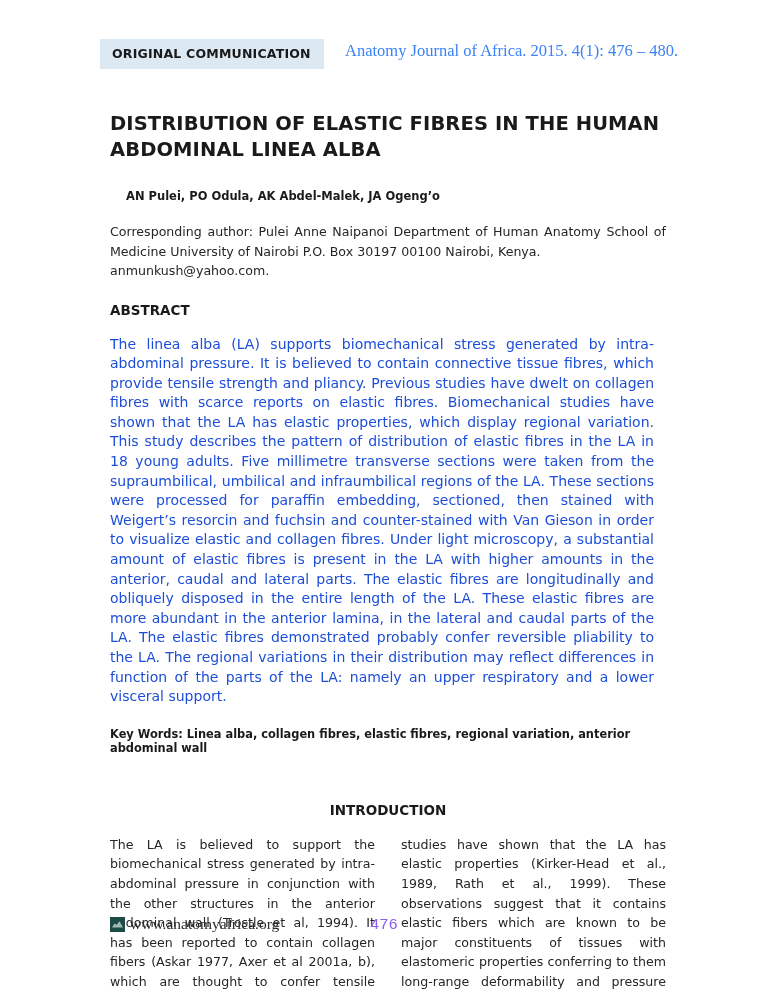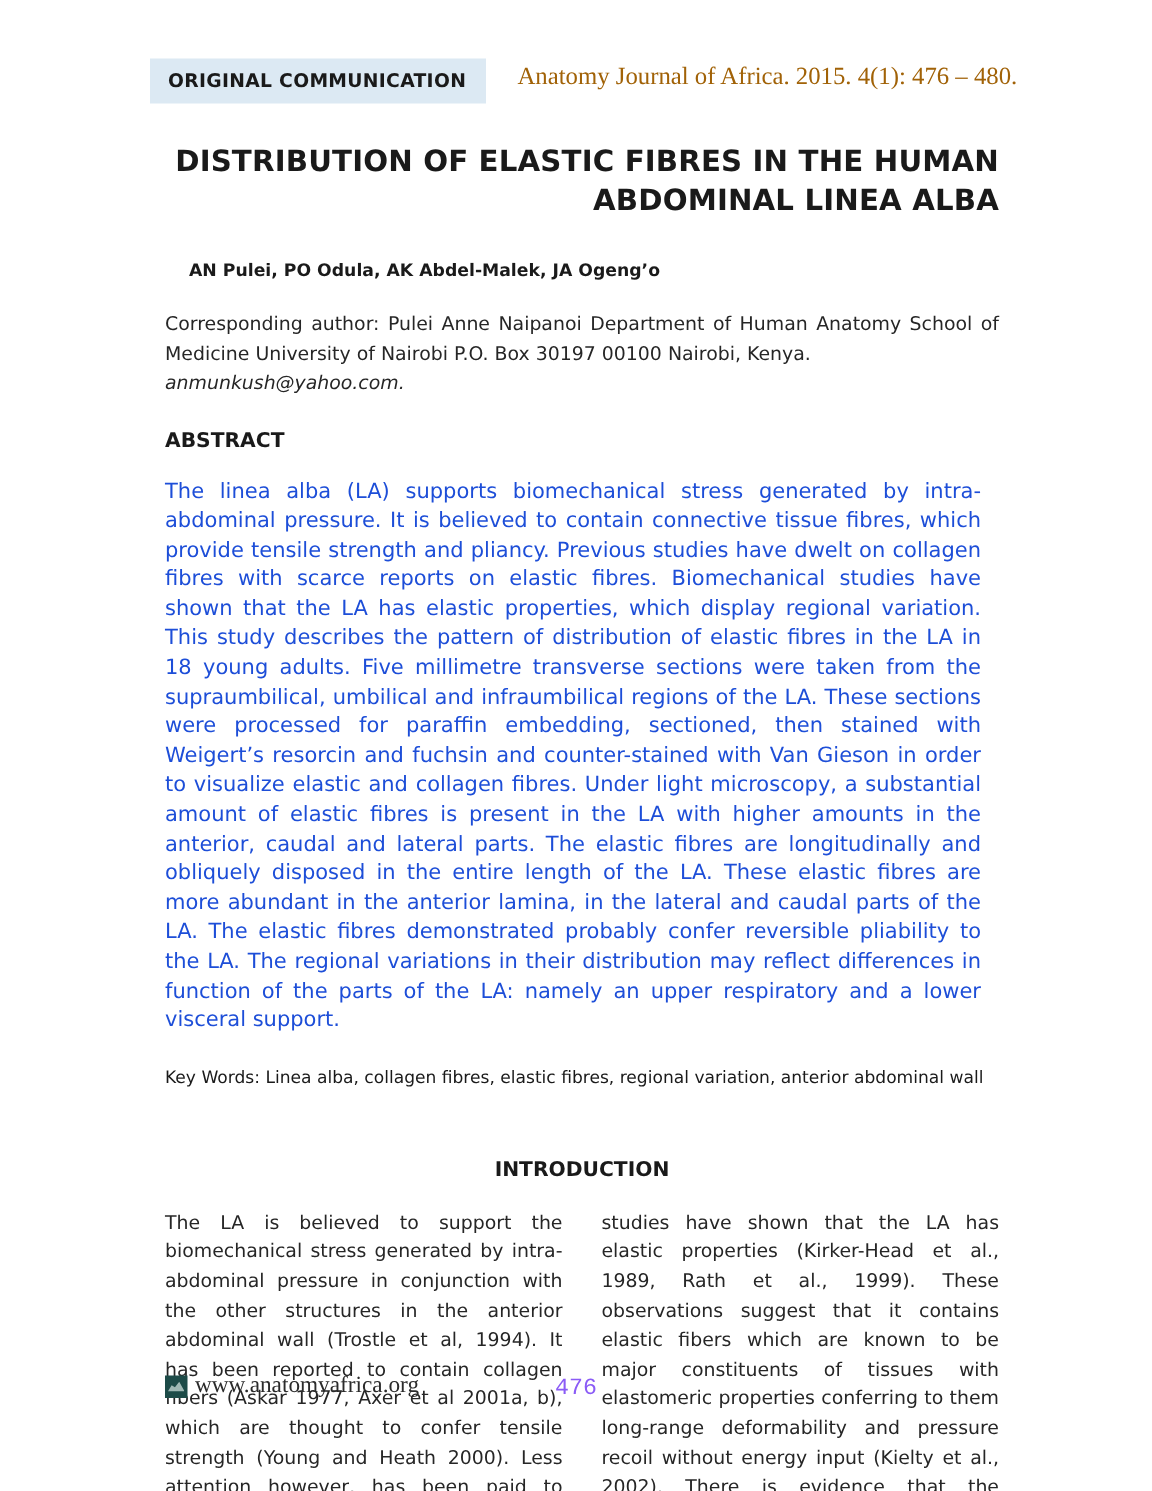--- a/index.html
+++ b/index.html
@@ -48,28 +48,28 @@
     letter-spacing: 0.2px;
     color: #1a1a1a;
     white-space: nowrap;
   }
   .journal-line {
     position: absolute;
     left: 235px;
     top: 2px;
     font-family: "Liberation Serif", serif;
     font-size: 16.5px;
-    color: #a16207;
+    color: #3b82f6;
     white-space: nowrap;
   }
 
   
   .title {
-    margin: 12px 0 0 0;
-    text-align: right;
+    margin: 28px 0 0 0;
+    text-align: left;
     font-family: "DejaVu Sans", sans-serif;
     font-weight: bold;
     font-size: 19.5px;
     line-height: 26px;
     color: #1a1a1a;
     letter-spacing: 0.1px;
   }
   .authors {
     margin: 26px 0 0 16px;
     font-family: "DejaVu Sans", sans-serif;
@@ -79,41 +79,41 @@
   }
 
   .corresponding {
     margin: 19px 0 0 0;
     font-size: 12.6px;
     line-height: 19.5px;
     text-align: justify;
     text-justify: inter-word;
     color: #262626;
   }
-  .corresponding .lastline { display: block; font-style: italic; }
+  .corresponding .lastline { display: block; }
 
   
   .section-heading {
     font-family: "DejaVu Sans", sans-serif;
     font-weight: bold;
     font-size: 13.5px;
     color: #1a1a1a;
     margin: 21px 0 0 0;
   }
   .abstract-body {
     margin: 17px 12px 0 0;
     font-size: 14px;
     line-height: 19.6px;
     text-align: justify;
     color: #1d4ed8;
   }
   .keywords {
     margin: 20px 0 0 0;
     font-family: "DejaVu Sans", sans-serif;
-    font-weight: normal;
+    font-weight: bold;
     font-size: 11.4px;
     color: #1a1a1a;
   }
 
   
   .intro-heading {
     text-align: center;
     font-family: "DejaVu Sans", sans-serif;
     font-weight: bold;
     font-size: 13.5px;

